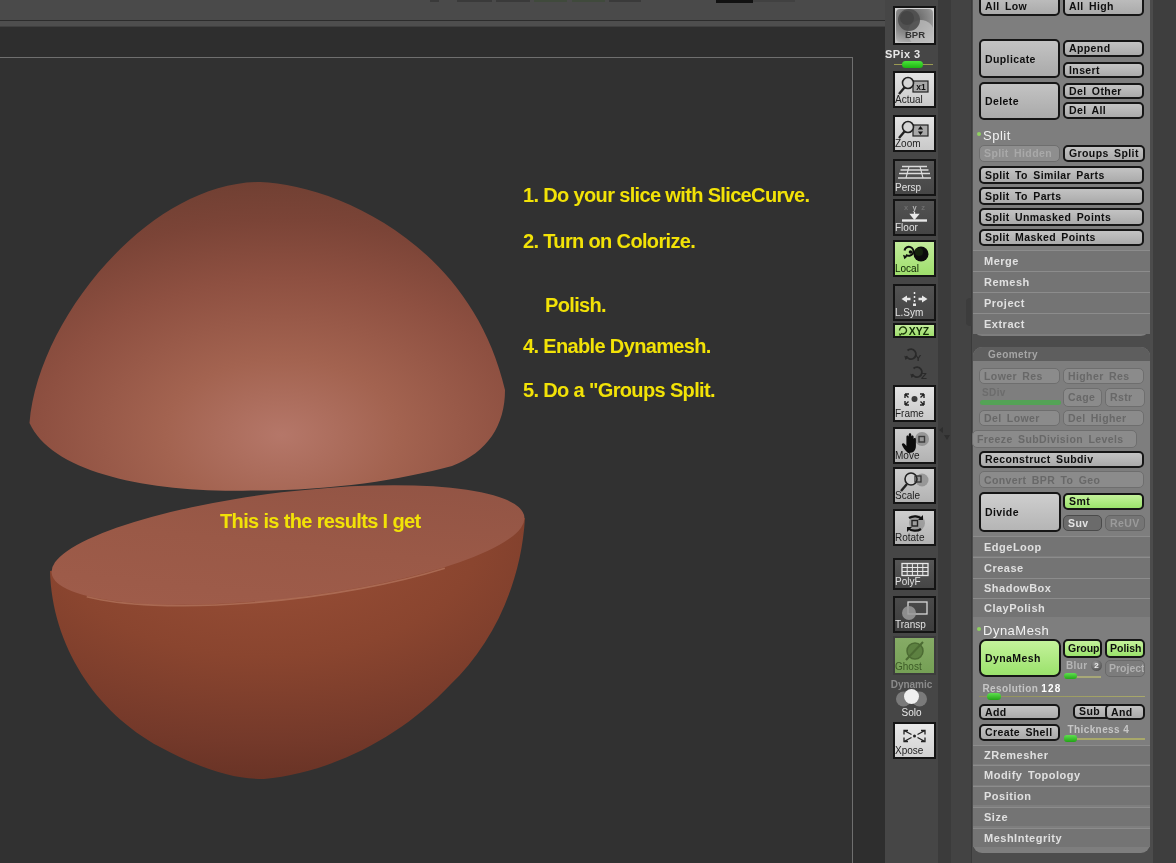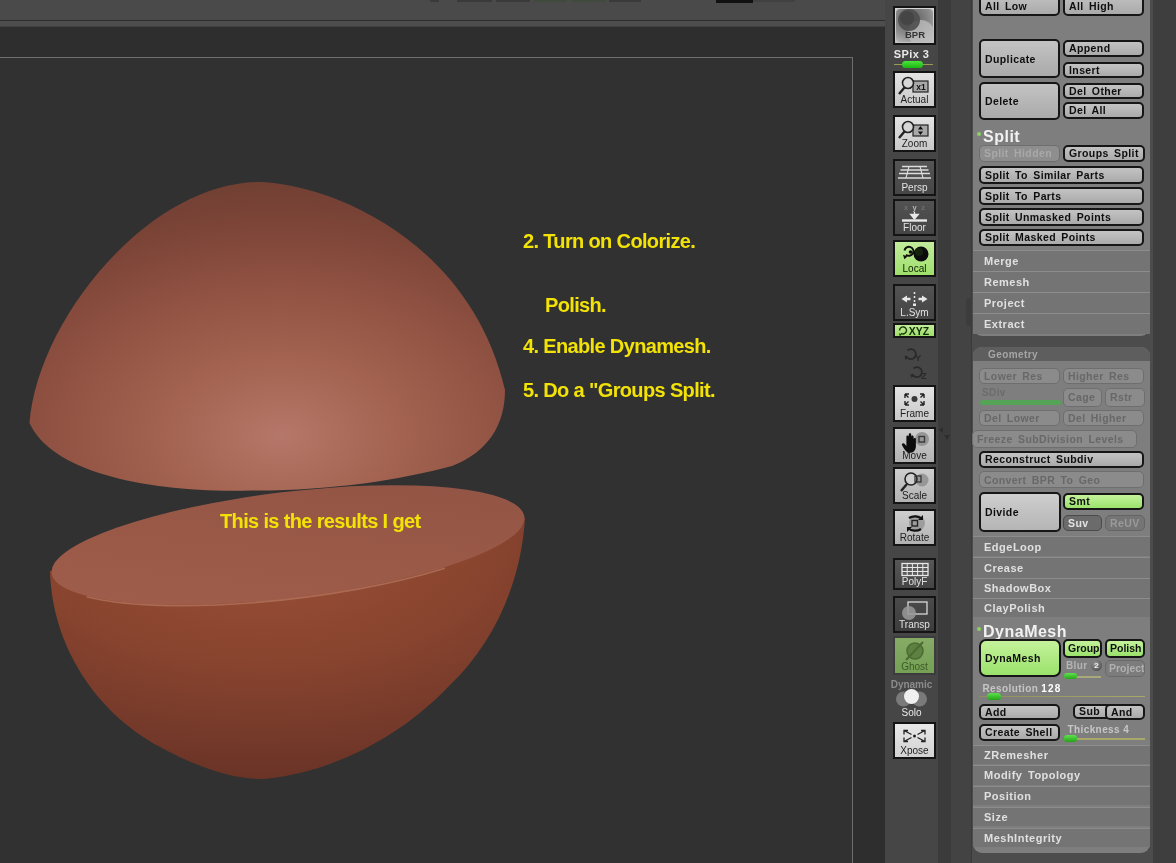--- a/index.html
+++ b/index.html
@@ -4,37 +4,37 @@
  font-family:"Liberation Sans",sans-serif;}
 *{box-sizing:border-box}
 .abs{position:absolute}
 #stage{position:relative;width:1176px;height:863px;background:#2f2f2f}
 
 .yt{position:absolute;color:#f2e207;font-weight:bold;font-size:20px;letter-spacing:-0.65px;line-height:19.5px;white-space:pre}
 
 #shelf{position:absolute;left:885px;top:0;width:53px;height:863px;background:#464646}
 .sb{position:absolute;left:8px;width:43px;height:37px;border:2px solid #141414;border-radius:0;
  background:linear-gradient(#e3e3e3,#c9c9c9);text-align:center;color:#1d1d1d;font-size:10px;overflow:hidden}
-.sb .lb{position:absolute;bottom:1px;width:100%;text-align:center}
+.sb .lb{position:absolute;bottom:1px;width:100%;text-align:left}
 .sbd{background:linear-gradient(#535353,#404040);color:#d6d6d6}
 .sbg{background:linear-gradient(#c2eb9b,#9fdf6c);color:#153803}
 
 #palwrap{position:absolute;left:972px;top:0;width:181px;height:863px;background:#4c4c4c}
 .panel{position:absolute;left:1px;width:177px;background:#7e7e7e}
 .btn{position:absolute;background:linear-gradient(#c3c3c3,#aaaaaa);border:2px solid #161616;border-radius:5px;
  color:#0e0e0e;font-weight:bold;font-size:10.5px;letter-spacing:.4px;word-spacing:2px;
  display:flex;align-items:center;padding-left:4px;white-space:nowrap;overflow:hidden}
 .btn.gr{background:linear-gradient(#c4f29b,#9be26c)}
 .btn.dk{background:#6b6b6b;color:#e3e3e3;border-color:#4a4a4a;border-width:1.5px}
 .btn.dis{background:#8b8b8b;border:1.5px solid #6e6e6e;color:#686868}
 .btn.dis2{background:#8e8e8e;border:1.5px solid #6e6e6e;color:#a9a9a9}
 .row{position:absolute;left:1px;width:177px;background:#747474;border-top:1px solid #8c8c8c;
  color:#e0e0e0;font-weight:bold;font-size:11px;letter-spacing:.5px;word-spacing:2px;
  display:flex;align-items:center;padding-left:11px}
-.sech{position:absolute;color:#f2f2f2;font-weight:bold;font-size:16px;letter-spacing:.5px}
+.sech{position:absolute;color:#f2f2f2;font-weight:normal;font-size:13px;letter-spacing:.5px}
 .dot{position:absolute;width:4px;height:4px;border-radius:50%;background:#8ed060}
 .slbl{position:absolute;color:#b9b9b9;font-weight:bold;font-size:10px;letter-spacing:.4px;white-space:nowrap}
 </style></head>
 <body>
 <div id="stage">
 
   <div class="abs" style="left:0;top:26px;width:886px;height:837px;background:#2e2e2e"></div>
   <div class="abs" style="left:0;top:57px;width:853px;height:806px;background:#313131"></div>
   <div class="abs" style="left:0;top:57px;width:853px;height:1px;background:#6f6f6f"></div>
   <div class="abs" style="left:852px;top:57px;width:1px;height:806px;background:#6f6f6f"></div>
@@ -80,20 +80,21 @@
              C 150 493 52 473 29.5 423 Z" fill="url(#domeg)"></path>
 
     <path d="M 50 571 C 52 645 95 712 160 747 C 205 771 235 779 264 779
              C 330 773 400 738 450 685 C 492 645 521 585 525 518 L 50 571 Z" fill="url(#bowlg)"></path>
     <g transform="rotate(-6.8 288 545)">
       <ellipse cx="288" cy="545" rx="238" ry="53" fill="url(#faceg)"></ellipse>
       <path d="M 82 572.5 A 238 53 0 0 0 441 586.6" fill="none" stroke="#bd8169" stroke-width="1.6" opacity="0.6"></path>
     </g>
   </svg>
 
+  <div class="yt" style="left:523px;top:186px">1. Do your slice with SliceCurve.</div>
   <div class="yt" style="left:523px;top:232px">2. Turn on Colorize.</div>
   <div class="yt" style="left:545px;top:295.5px">Polish.</div>
   <div class="yt" style="left:523px;top:337px">4. Enable Dynamesh.</div>
   <div class="yt" style="left:523px;top:381px">5. Do a "Groups Split.</div>
   <div class="yt" style="left:220px;top:512px">This is the results I get</div>
 
   <div id="shelf">
 
     <div class="sb" style="top:6px;height:39px;background:linear-gradient(#d5d5d5,#c2c2c2)">
       <svg width="39" height="35" style="position:absolute;left:0;top:0">
@@ -104,21 +105,21 @@
               <stop offset="1" stop-color="#c2c2c2"></stop>
             </radialGradient>
           </defs>
         <rect x="1" y="1" width="37" height="33" rx="4" fill="url(#bprg)"></rect>
         <circle cx="26" cy="25" r="13" fill="#c0c0c0" opacity="0.75"></circle>
         <circle cx="14" cy="12" r="11" fill="#4e4e4e" opacity="0.9"></circle>
         <circle cx="12" cy="10" r="7" fill="#454545"></circle>
         <text x="20" y="30" font-size="9.5" font-weight="bold" fill="#333" text-anchor="middle" font-family="Liberation Sans">BPR</text>
       </svg>
     </div>
-    <div class="abs" style="left:0;top:48px;width:53px;text-align:center;color:#e8e8e8;font-weight:bold;font-size:11px;letter-spacing:.4px">SPix 3</div>
+    <div class="abs" style="left:0;top:48px;width:53px;text-align:left;color:#e8e8e8;font-weight:bold;font-size:11px;letter-spacing:.4px">SPix 3</div>
     <div class="abs" style="left:9px;top:63.5px;width:39px;height:1.5px;background:#9a9a52"></div>
     <div class="abs" style="left:17px;top:61px;width:21px;height:7px;background:linear-gradient(#4ae43a,#1db512);border-radius:3.5px"></div>
 
     <div class="sb" style="top:71px">
       <svg width="39" height="24" style="margin-top:1px">
         <rect x="18" y="7" width="15" height="11" fill="#a8a8a8" stroke="#222" stroke-width="1.2"></rect>
         <text x="26" y="16" font-size="8.5" font-weight="bold" fill="#111" text-anchor="middle" font-family="Liberation Sans">x1</text>
         <circle cx="13" cy="9" r="5.5" fill="#d6d6d6" stroke="#222" stroke-width="1.6"></circle>
         <line x1="9.5" y1="13.5" x2="4" y2="20" stroke="#222" stroke-width="2.4"></line>
       </svg>

